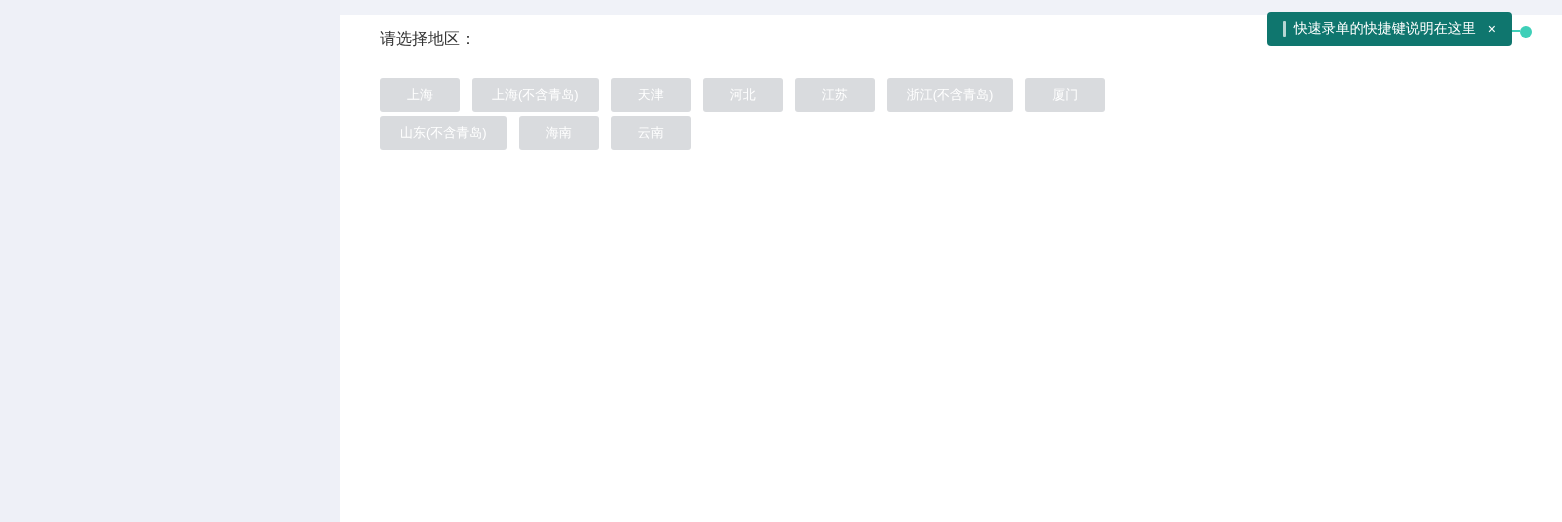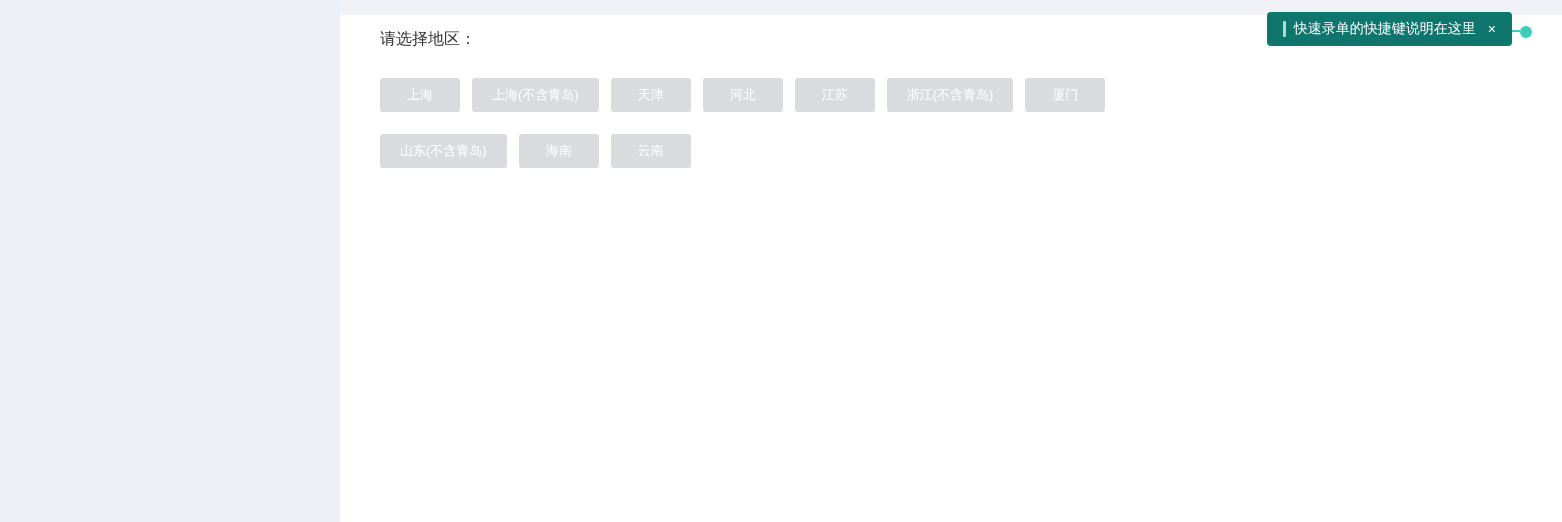--- a/index.html
+++ b/index.html
@@ -123,21 +123,21 @@
   <div class="region-buttons">
 
   <button class="region-btn">上海</button>
       <button class="region-btn">上海(不含青岛)</button>
       <button class="region-btn">天津</button>
       <button class="region-btn">河北</button>
       <button class="region-btn">江苏</button>
       <button class="region-btn">浙江(不含青岛)</button>
       <button class="region-btn">厦门</button>
     </div>
-  <div class="region-buttons" style="margin-top:22px;">
+  <div class="region-buttons" style="margin-top:4px;">
 
   <button class="region-btn">山东(不含青岛)</button>
       <button class="region-btn">海南</button>
       <button class="region-btn">云南</button>
     </div>
 </div>
 
 <div class="tooltip-banner">
   <span class="left-bar"></span>
   <span>快速录单的快捷键说明在这里</span>

